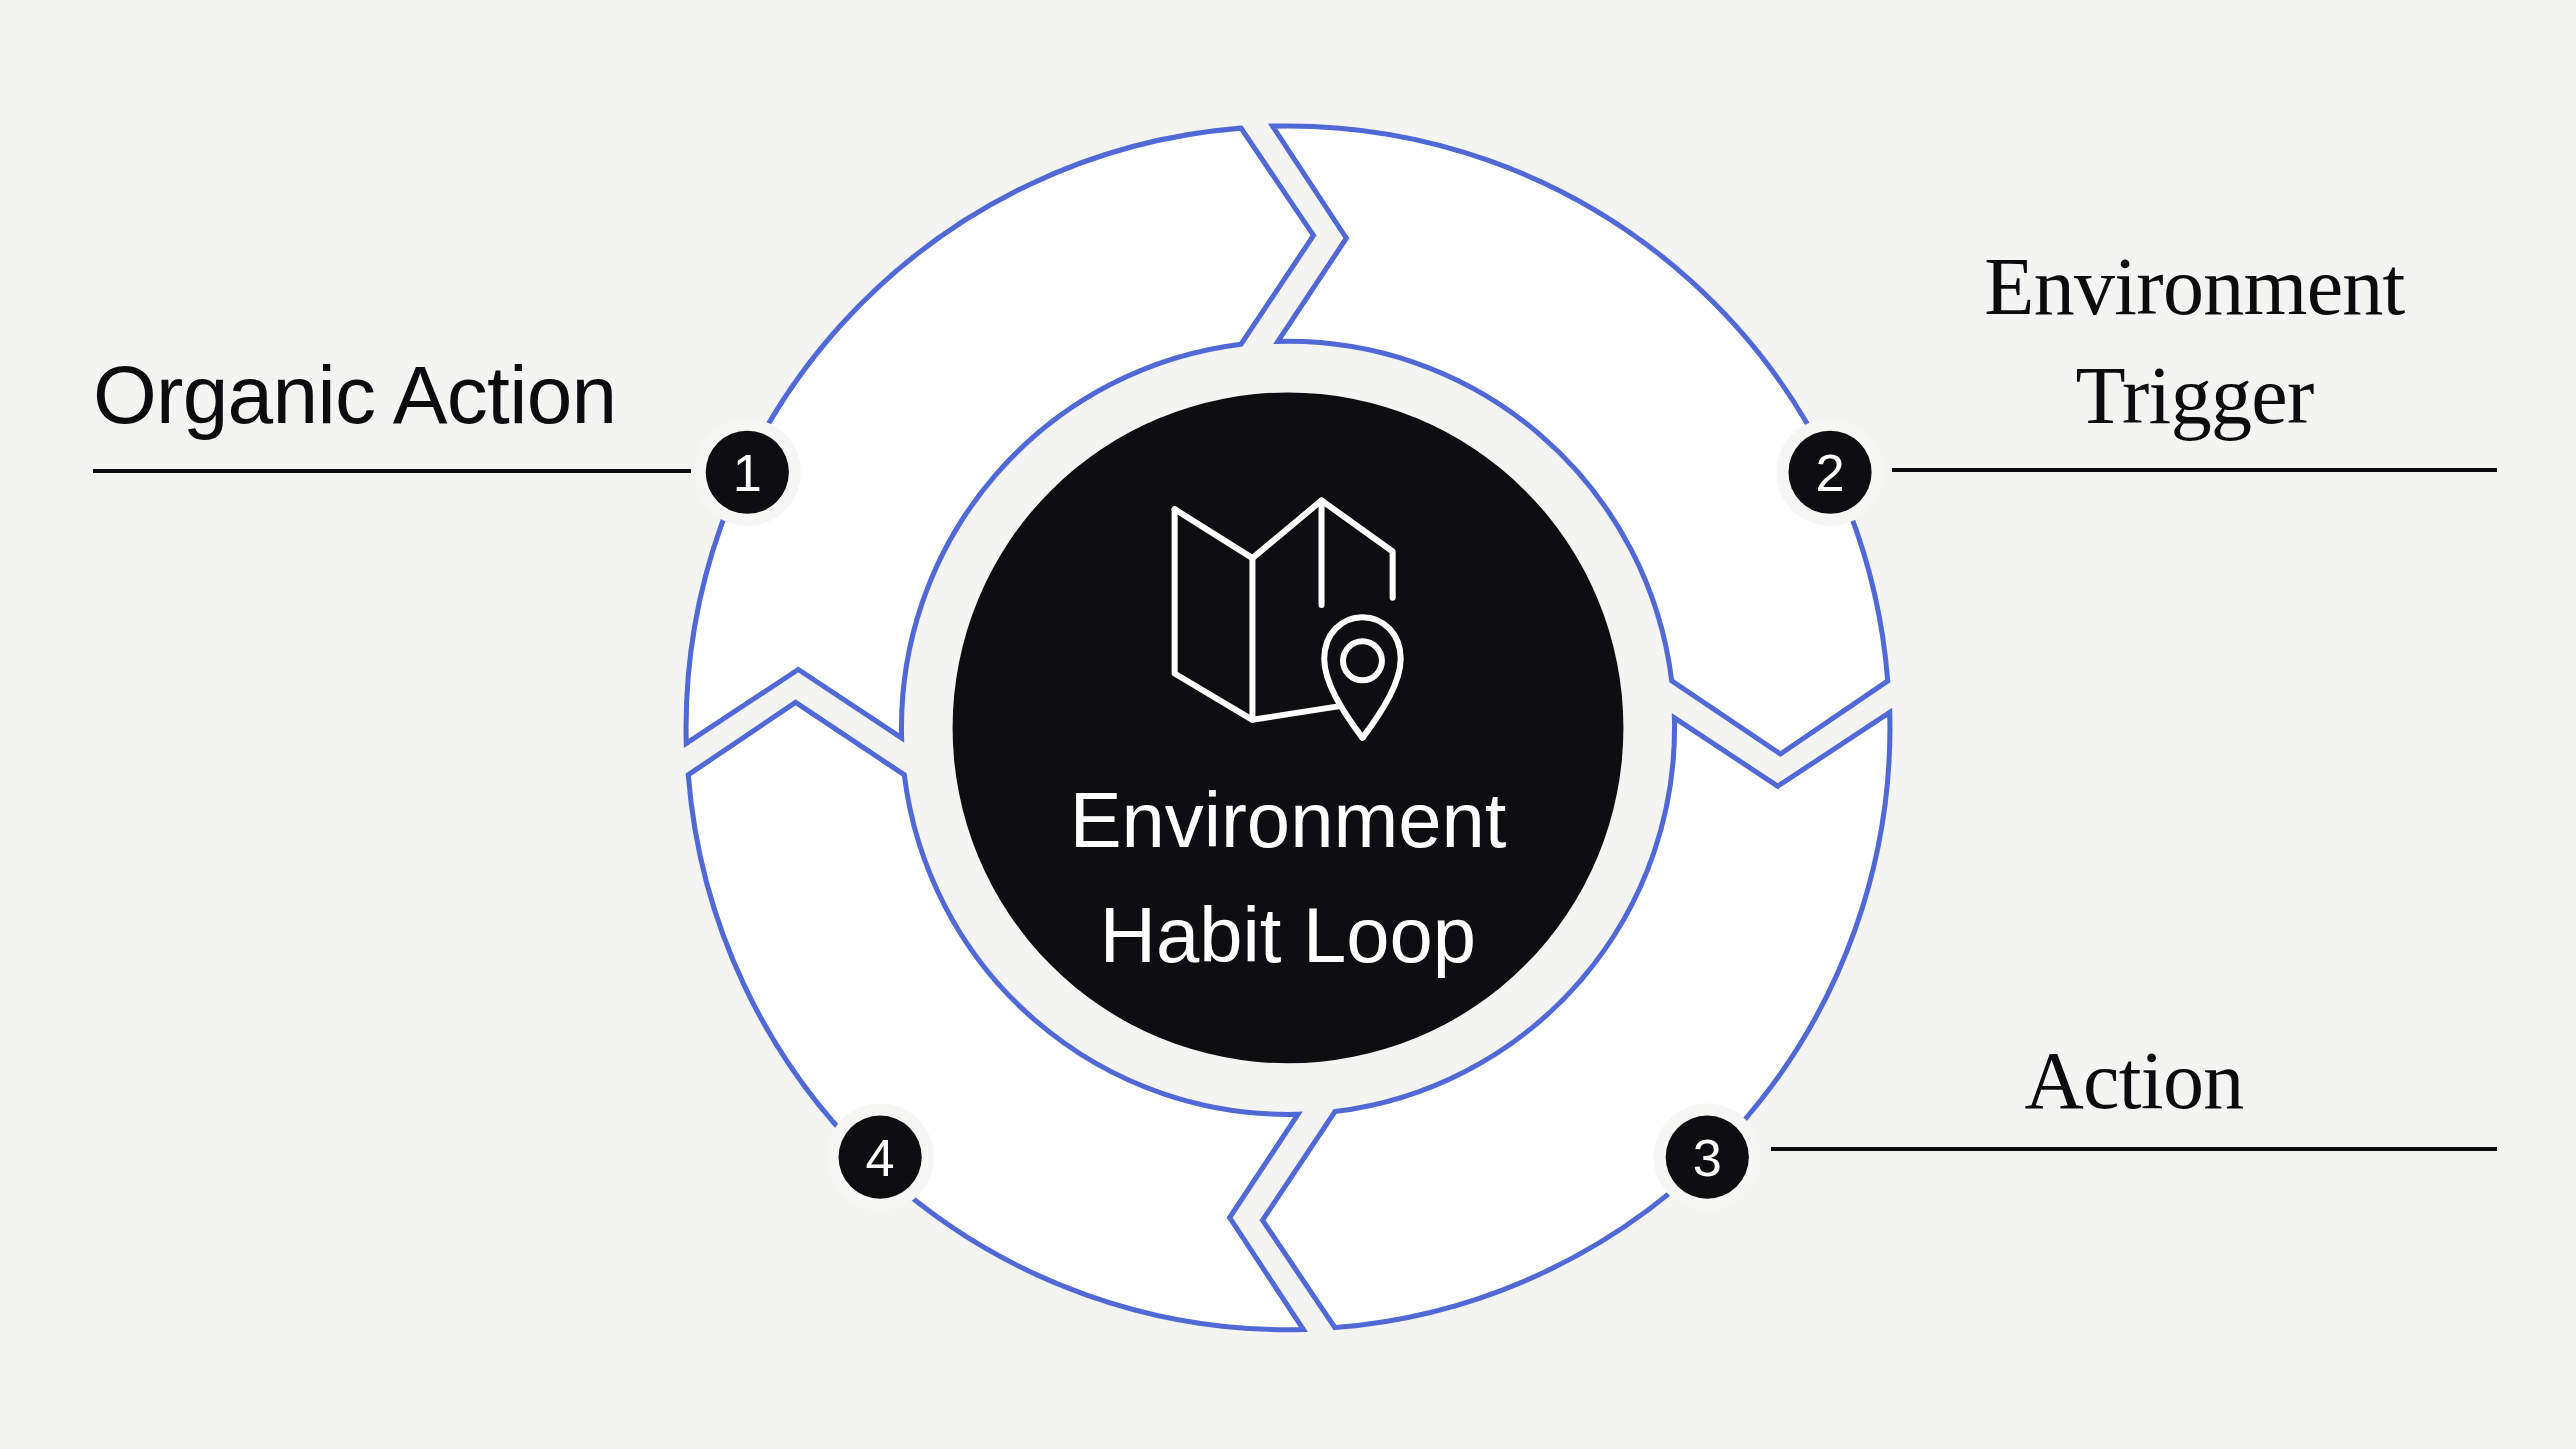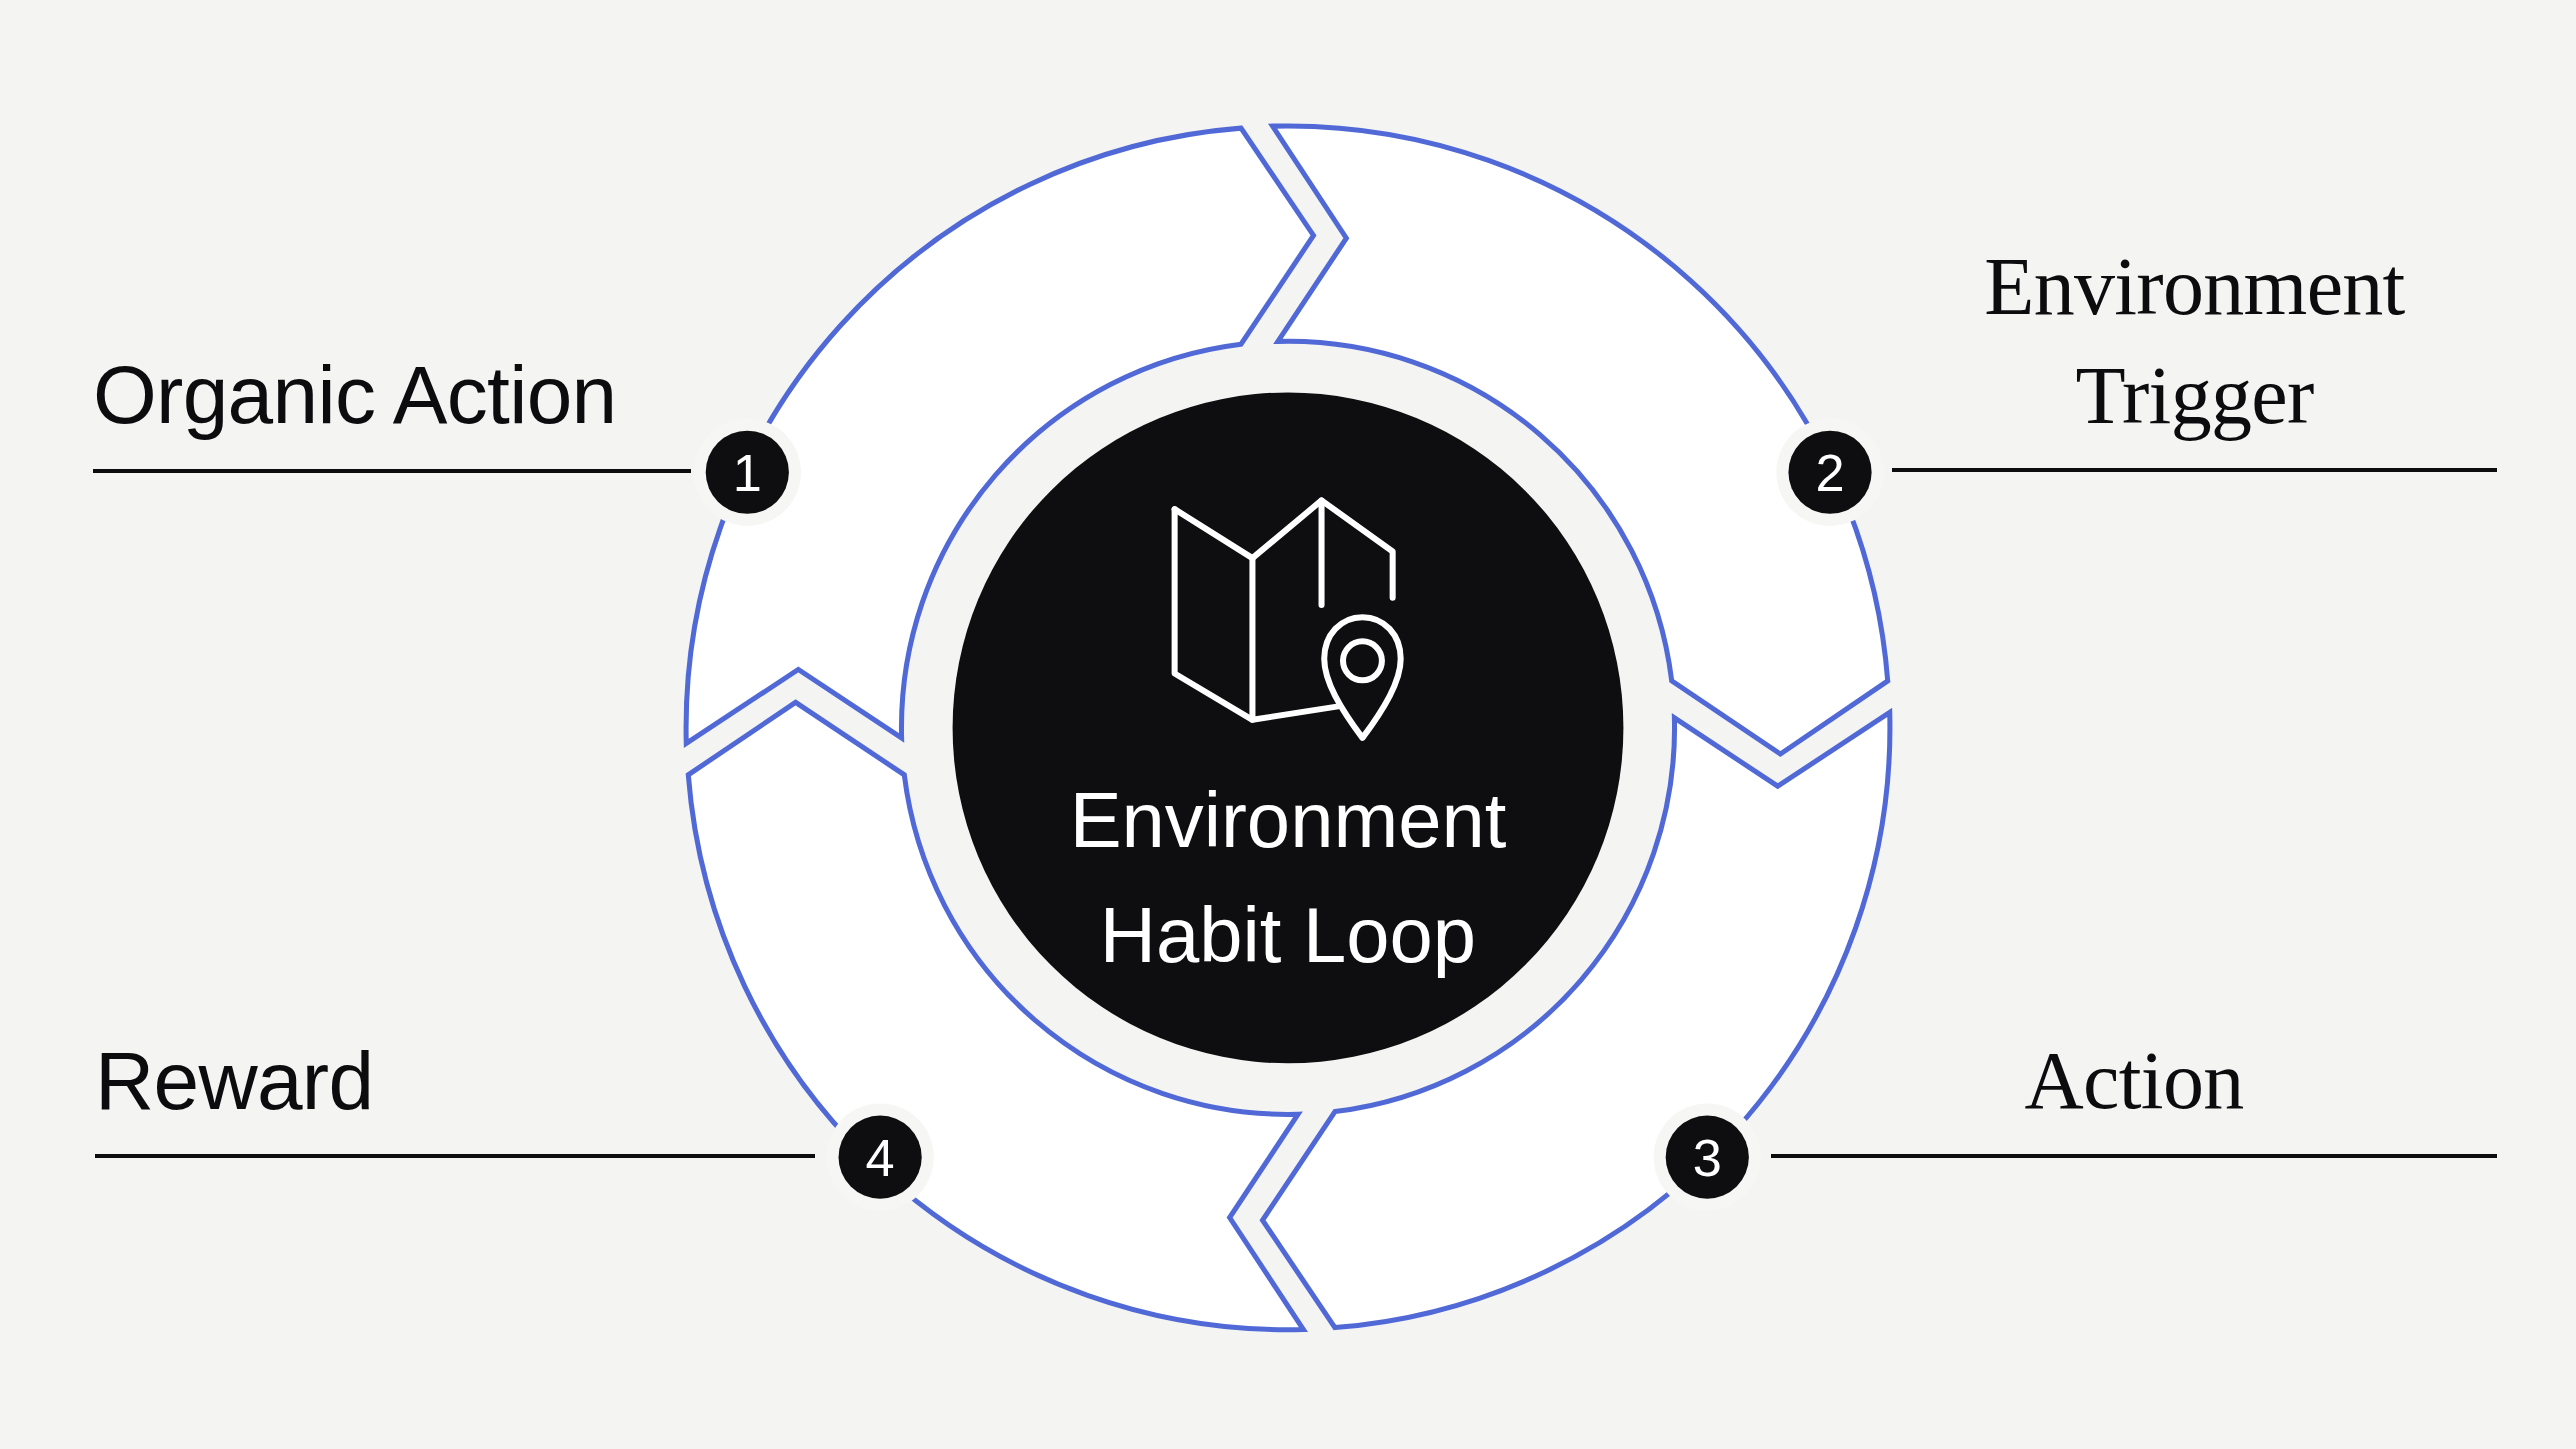--- a/index.html
+++ b/index.html
@@ -33,21 +33,21 @@
     letter-spacing:-0.7px;
     border-bottom:4px solid #0C0C0E;
     line-height:101px;
   }
   .step-label .lbl { display:block; }
   .align-left  { text-align:left; }
   .align-right { text-align:center;font-family:Liberation Serif, serif; }
   #label-organic     { left:93px;  top:344px;  width:598px;  padding-bottom:24px; }
   #label-envtrigger  { left:1892px; top:232px;  width:605px;  padding-bottom:18px; line-height:109px; }
   #label-reward      { left:95px;  top:1030px; width:720px; padding-bottom:23px; }
-  #label-action      { left:1771px; top:1030px; width:726px; padding-bottom:23px; }
+  #label-action      { left:1771px; top:1030px; width:726px; padding-bottom:16px; }
 </style>
 </head>
 <body>
 
 <div id="stage">
 
   <svg id="diagram" width="2576" height="1449" viewBox="0 0 3840 2160">
 
     <g>
       <path class="ring-seg" d="M 1897 188 A 897 897 0 0 1 2814 1015 L 2654 1124 L 2492 1015 A 576 576 0 0 0 1905 509 L 2007 355 Z"></path>
@@ -93,18 +93,15 @@
   </div>
 
   <div id="label-envtrigger" class="step-label align-right">
     <span class="lbl">Environment Trigger</span>
   </div>
 
   <div id="label-action" class="step-label align-right">
     <span class="lbl">Action</span>
   </div>
 
-  <div id="label-reward" class="step-label align-left">
-    <span class="lbl">Reward</span>
-  </div>
 
 </div>
 
 
 </body></html>

